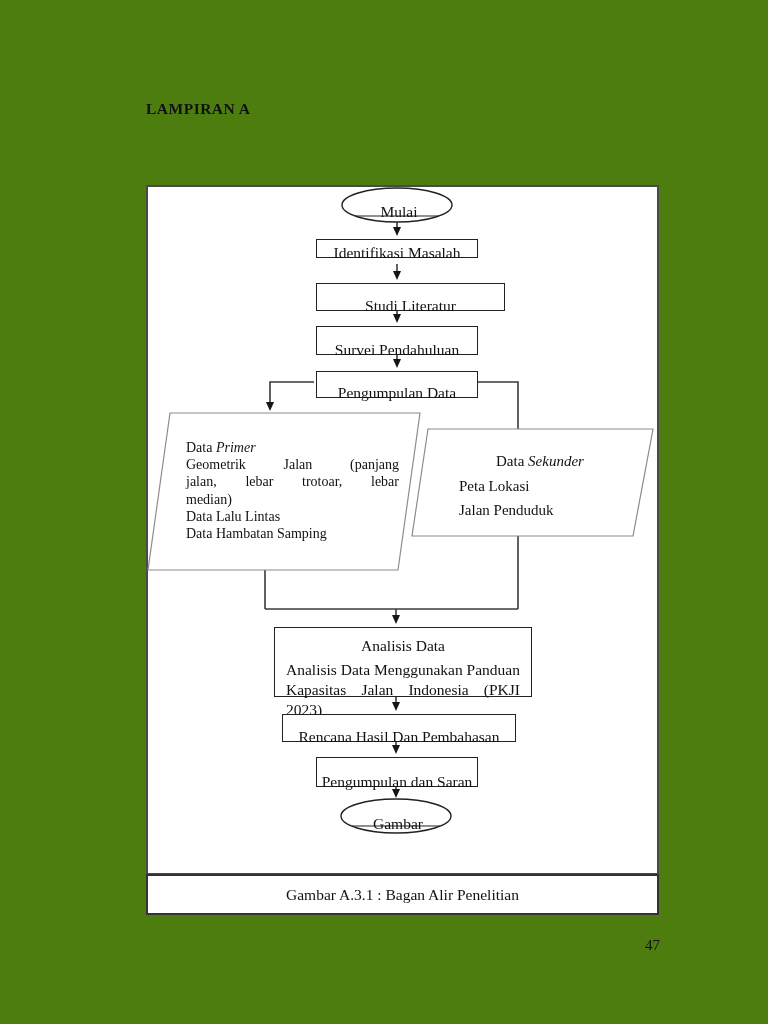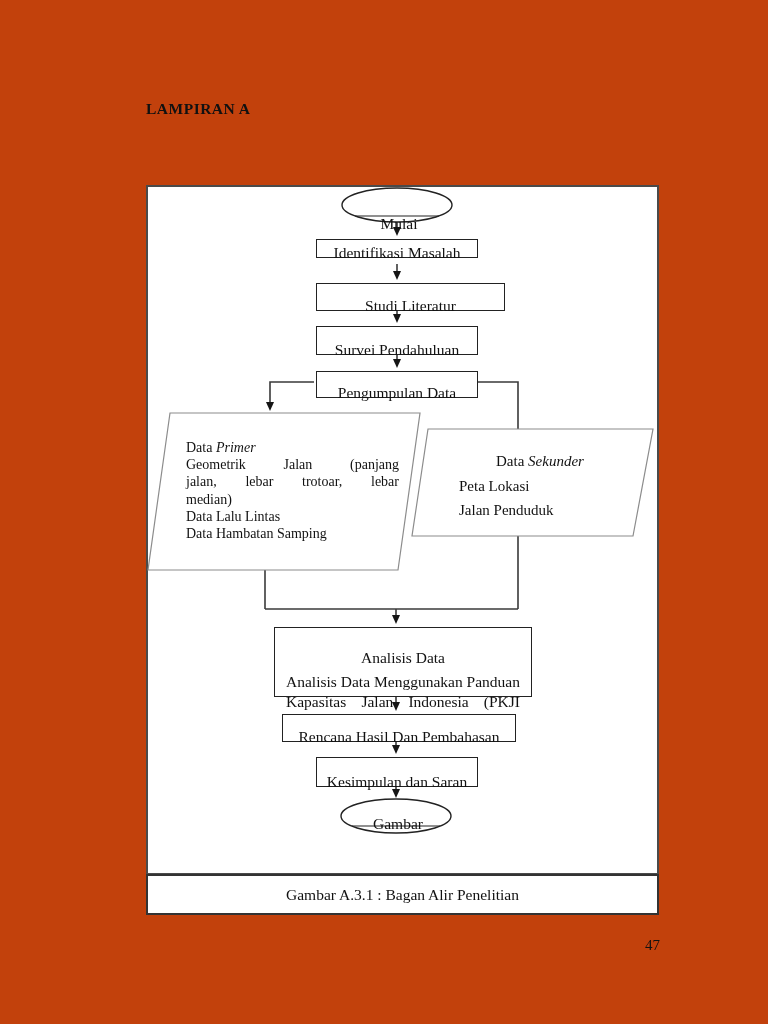--- a/index.html
+++ b/index.html
@@ -1,33 +1,33 @@
 <!DOCTYPE html>
 <html><head>
 <meta charset="utf-8">
 <style>
   html,body { margin:0; padding:0; background:#ffffff; }
   body { width:768px; height:1024px; font-family:"Liberation Serif","DejaVu Serif",serif; color:#111; }
-  .page { position:relative; width:768px; height:1024px; background:#c2410c; overflow:hidden; }
+  .page { position:relative; width:768px; height:1024px; background:#4d7c0f; overflow:hidden; }
 
   .doc-header { position:absolute; left:146px; top:100px; font-weight:bold; font-size:15.5px; letter-spacing:.5px; }
 
   .frame { position:absolute; left:146px; top:185px; width:513px; height:690px;
            border:2px solid #4a4a4a; box-sizing:border-box; background:#fff; }
   .canvas { position:absolute; left:-2px; top:-2px; }
 
   .node { position:absolute; box-sizing:border-box; background:#fff; border:1.6px solid #222;
           display:flex; justify-content:center; align-items:flex-end; font-size:15.5px; }
   .node > span { line-height:19px; margin-bottom:-4.5px; white-space:nowrap; }
 
   .oval-label { position:absolute; display:flex; justify-content:center; align-items:flex-end; font-size:15.5px; }
   .oval-label > span { line-height:19px; margin-bottom:-4.5px; white-space:nowrap; }
 
   .analysis { position:absolute; box-sizing:border-box; border:1.7px solid #222; background:#fff; font-size:15.5px; }
-  .a-title { text-align:center; margin-top:20px; line-height:19px; }
+  .a-title { text-align:center; margin-top:8px; line-height:19px; }
   .a-line  { margin:0 11px; line-height:20px; text-align:justify; text-align-last:justify; }
   .a-line.first { margin-top:5px; }
 
   .pgram-text { position:absolute; font-size:14px; line-height:17.2px; }
   .jline { text-align:justify; text-align-last:justify; }
   .sek-text { position:absolute; font-size:15px; line-height:24.6px;margin-left:12px; }
   .indent1 { padding-left:37px; }
   .it { font-style:italic; }
 
   .caption-box { position:absolute; left:146px; top:874px; width:513px; height:41px;
@@ -68,21 +68,21 @@
 
       <polygon points="24,228 274,228 252,385 2,385" fill="#ffffff" stroke="#8c8c8c" stroke-width="1.2"></polygon>
       <polygon points="282,244 507,244 487,351 266,351" fill="#ffffff" stroke="#8c8c8c" stroke-width="1.2"></polygon>
 
       <ellipse cx="251" cy="20" rx="55" ry="17" fill="#ffffff" stroke="#222" stroke-width="1.4"></ellipse>
       <line x1="209" y1="31" x2="293" y2="31" stroke="#222" stroke-width="1.1"></line>
       <ellipse cx="250" cy="631" rx="55" ry="17" fill="#ffffff" stroke="#222" stroke-width="1.4"></ellipse>
       <line x1="206" y1="641" x2="294" y2="641" stroke="#222" stroke-width="1.1"></line>
     </svg>
 
-    <div class="oval-label" style="left:196px;top:12px;width:110px;height:29px">
+    <div class="oval-label" style="left:196px;top:0;width:110px;height:29px">
       <span>Mulai</span>
     </div>
 
     <div class="node" style="left:168px;top:52px;width:162px;height:19px">
       <span>Identifikasi Masalah</span>
     </div>
     <div class="node" style="left:168px;top:96px;width:189px;height:28px">
       <span>Studi Literatur</span>
     </div>
     <div class="node" style="left:168px;top:139px;width:162px;height:29px">
@@ -110,21 +110,21 @@
     <div class="analysis" style="left:126px;top:440px;width:258px;height:70px">
       <div class="a-title">Analisis Data</div>
       <div class="a-line first">Analisis Data Menggunakan Panduan</div>
       <div class="a-line">Kapasitas Jalan Indonesia (PKJI 2023)</div>
     </div>
 
     <div class="node" style="left:134px;top:527px;width:234px;height:28px">
       <span>Rencana Hasil Dan Pembahasan</span>
     </div>
     <div class="node" style="left:168px;top:570px;width:162px;height:30px">
-      <span>Kesimpulan dan Saran</span>
+      <span>Pengumpulan dan Saran</span>
     </div>
 
     <div class="oval-label" style="left:195px;top:612px;width:110px;height:29px">
       <span>Gambar</span>
     </div>
 
   </div>
 
   <div class="caption-box">
     <span>Gambar A.3.1 : Bagan Alir Penelitian</span>

